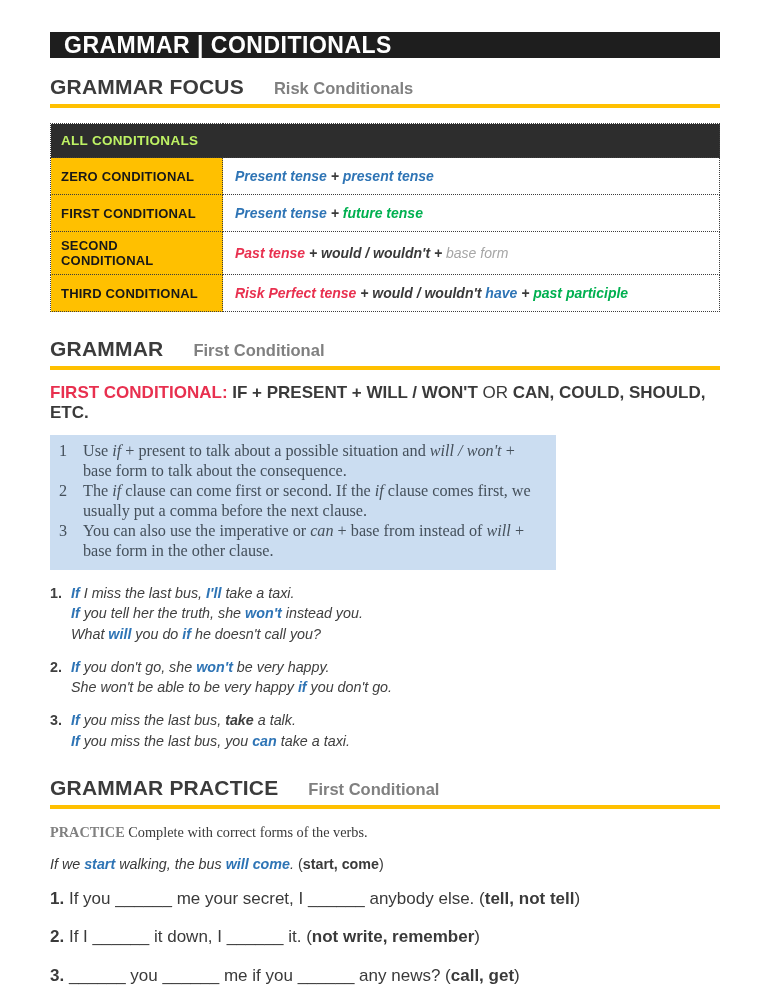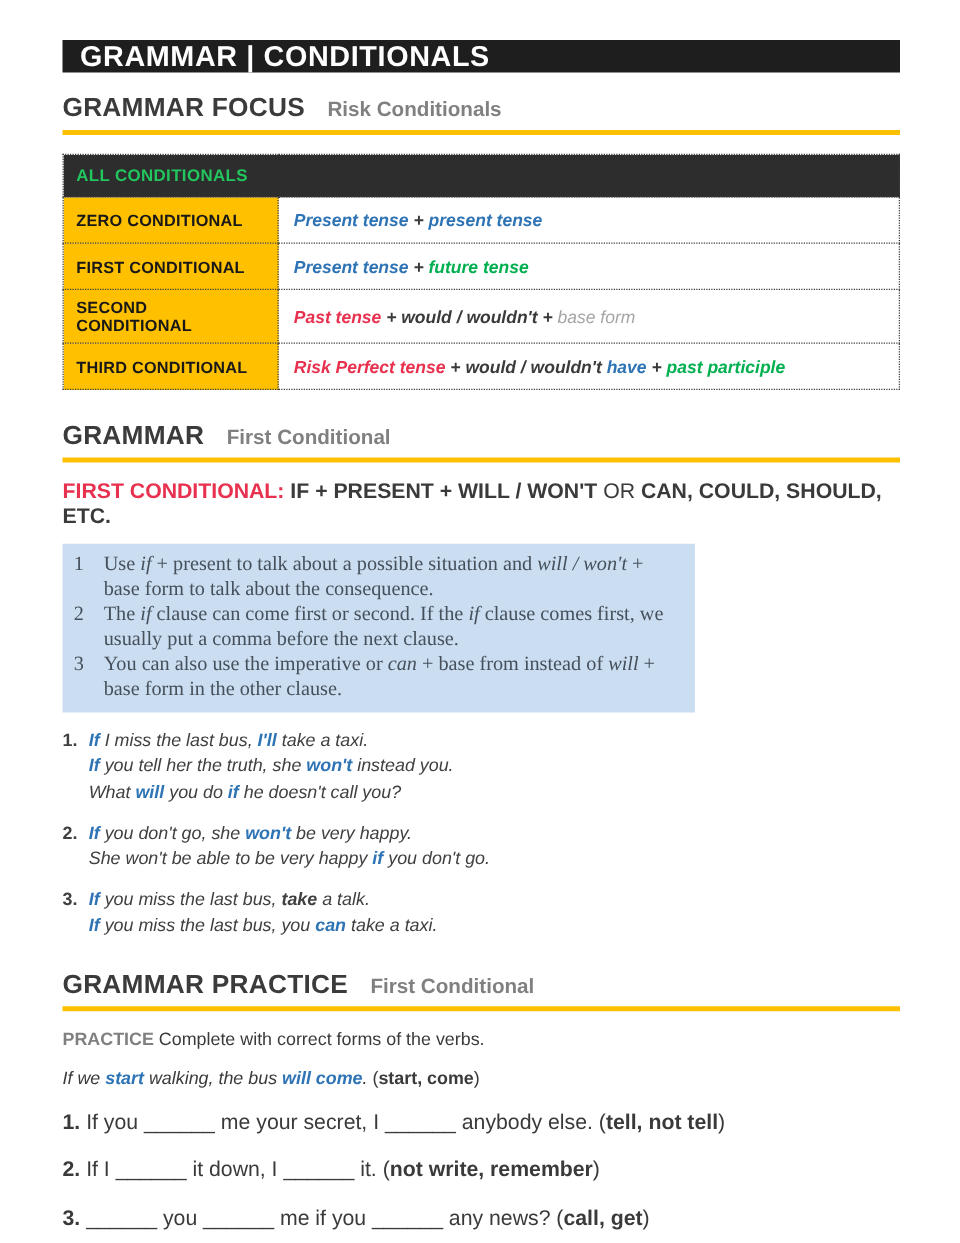--- a/index.html
+++ b/index.html
@@ -10,48 +10,48 @@
   }
   *{margin:0;padding:0;box-sizing:border-box;}
   html,body{background:#fff;}
   body{font-family:"Liberation Sans",sans-serif;color:var(--body);}
   .page{width:768px;height:994px;background:#fff;overflow:hidden;}
   .content{margin:0 50px;width:670px;}
 
   .titlebar{margin-top:32px;height:26px;background:var(--bar_dark);color:#fff;
     display:flex;align-items:center;padding:0 14px;font-size:23px;font-weight:700;letter-spacing:.5px;}
 
-  .sec-head{display:flex;align-items:baseline;gap:18px;border-bottom:4px solid var(--amber);padding-bottom:5px;}
+  .sec-head{display:flex;align-items:baseline;gap:30px;border-bottom:4px solid var(--amber);padding-bottom:5px;}
   .sec-title{font-size:21px;font-weight:800;color:#3B3B3B;letter-spacing:.2px;}
   .sec-sub{font-size:16.5px;font-weight:700;color:var(--gray);}
 
   .head-focus{margin-top:17px;}
   .head-grammar{margin-top:25px;}
   .head-practice{margin-top:24px;}
 
   table.cond{margin-top:15px;width:100%;border-collapse:collapse;}
   table.cond td{border:1.5px dotted #3d3d3d;}
-  td.tbl-header{background:var(--header_dark);color:#22c55e;font-weight:700;font-size:13.5px;
+  td.tbl-header{background:var(--header_dark);color:#bef264;font-weight:700;font-size:13.5px;
     padding:9px 10px;letter-spacing:.3px;margin-top:32px;}
   td.row-label{background:var(--amber);width:172px;font-weight:700;font-size:13px;
     padding:6px 10px;color:#181818;letter-spacing:.2px;}
   td.formula{padding:10px 12px;font-size:14px;background:#fff;}
 
   .rule-line{margin-top:13px;font-size:17px;color:var(--body);}
 
   .info-box{margin-top:12px;width:506px;background:var(--box_bg);color:var(--box_text);
     padding:7px 10px 8px 9px;font-family:"Liberation Serif",serif;font-size:16.2px;line-height:1.23;}
   .box-item{display:flex;}
   .box-num{width:24px;flex:none;}
 
   .examples{margin-top:13px;font-size:14.3px;line-height:1.45;color:#404040;}
   .example{display:flex;margin-bottom:12px;}
   .ex-num{font-weight:700;width:21px;flex:none;}
 
-  .practice-line{margin-top:15px;font-size:14.3px;color:var(--body);}
+  .practice-line{margin-top:15px;font-size:14.3px;color:var(--body);font-family:Liberation Serif, serif;}
   .practice-label{font-weight:700;color:var(--gray);}
   .practice-example{margin-top:15px;font-size:14.3px;}
   .practice-item{margin-top:15px;font-size:17px;line-height:1.4;}
   .p-num{font-weight:700;}
 
   
   .s-n{font-style:normal;font-weight:400;}
   .s-b{font-style:normal;font-weight:700;}
   .s-i{font-style:italic;font-weight:400;}
   .s-bi{font-style:italic;font-weight:700;}

